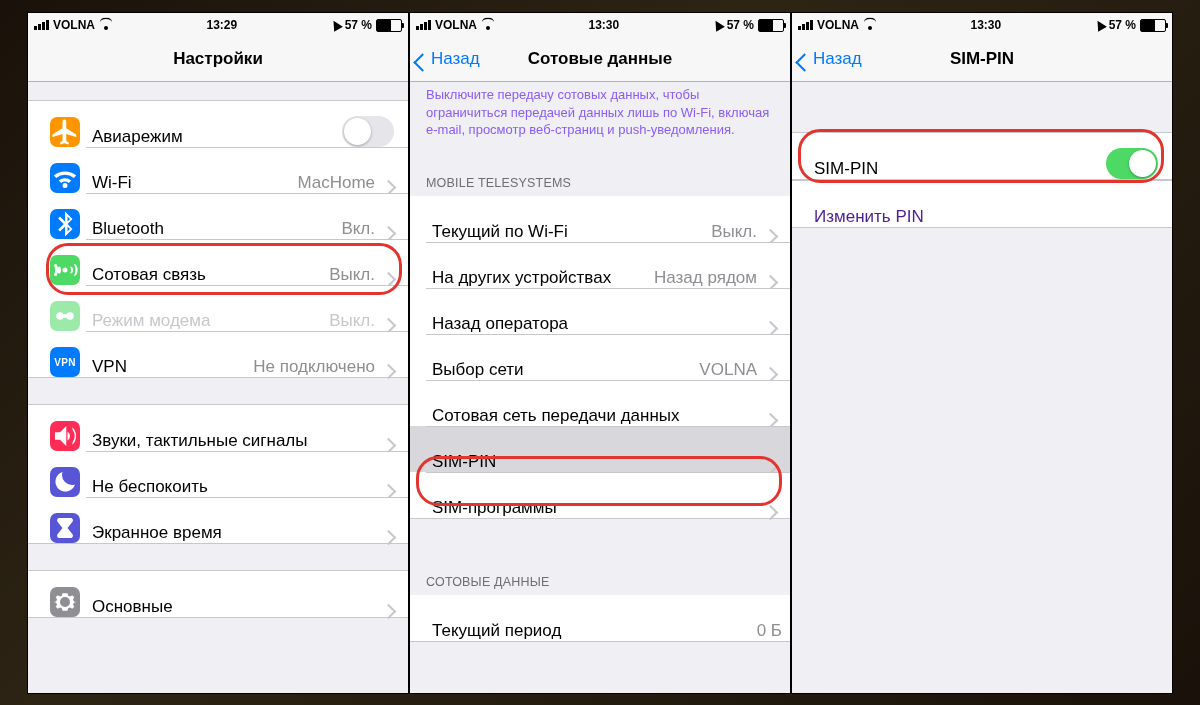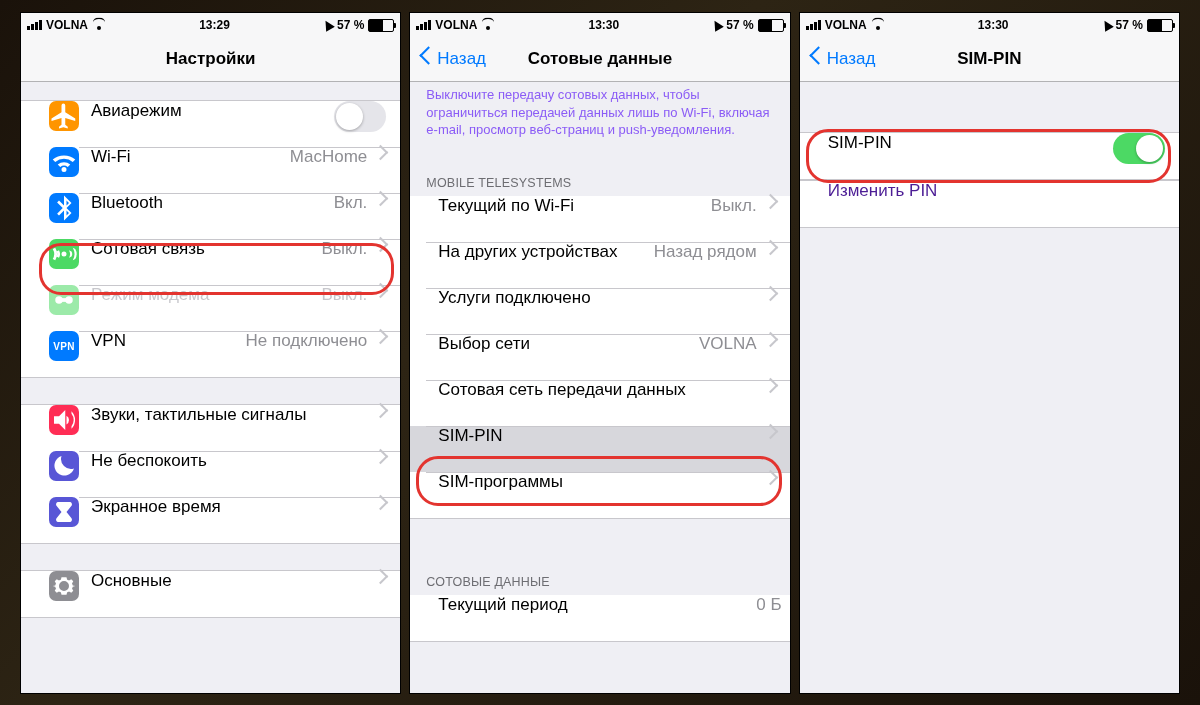--- a/index.html
+++ b/index.html
@@ -1,44 +1,44 @@
 <!DOCTYPE html>
 <html><head>
 <meta charset="utf-8">
 <style>
   html,body{margin:0;padding:0;width:1200px;height:705px;overflow:hidden;font-family:-apple-system,Helvetica,Arial,sans-serif;background:#231a10}
   .bg{position:absolute;inset:0;background:
     radial-gradient(circle at 10% 90%,#7b5a1a 0 18px,transparent 19px),
     radial-gradient(circle at 90% 10%,#6b4a12 0 14px,transparent 15px),
     linear-gradient(135deg,#1a120a 0%,#2d2414 40%,#1a120a 100%)}
-  .phones{position:relative;display:flex;gap:8px;justify-content:center;align-items:flex-start;padding:12px 20px}
+  .phones{position:relative;display:flex;justify-content:center;align-items:flex-start;padding:12px 20px}
   .phone{width:380px;height:680px;background:#efeff4;border:1px solid #000;position:relative;overflow:hidden;font-size:17px;color:#000}
   
   .status{height:24px;background:#f7f7f8;display:flex;align-items:center;justify-content:space-between;padding:0 6px;font-size:12px;font-weight:600}
   .status .left,.status .right{display:flex;align-items:center;gap:4px}
   .sig{display:inline-flex;align-items:flex-end;gap:1px}
   .sig i{width:3px;background:#000;display:inline-block}
   .sig i:nth-child(1){height:4px}.sig i:nth-child(2){height:6px}.sig i:nth-child(3){height:8px}.sig i:nth-child(4){height:10px}
   .wifi{position:relative;width:14px;height:10px}
   .wifi::before{content:"";position:absolute;left:5px;bottom:0;width:4px;height:4px;border-radius:50%;background:#000}
   .wifi::after{content:"";position:absolute;left:1px;bottom:0;width:12px;height:12px;border:2px solid #000;border-bottom:none;border-left:none;border-right:none;border-radius:12px 12px 0 0;transform:scaleY(.8)}
   .loc{width:0;height:0;border-left:5px solid transparent;border-right:5px solid transparent;border-bottom:10px solid #000;transform:rotate(-30deg)}
   .bat{width:24px;height:11px;border:1px solid #000;border-radius:2px;position:relative}
   .bat::after{content:"";position:absolute;right:-3px;top:3px;width:2px;height:5px;background:#000;border-radius:0 1px 1px 0}
   .bat i{display:block;height:100%;width:57%;background:#000}
   
   .nav{height:44px;background:#f7f7f8;border-bottom:1px solid #b2b2b4;display:flex;align-items:center;justify-content:center;position:relative}
   .nav .title{font-weight:700;font-size:17px}
-  .nav .back{position:absolute;left:12px;color:#007aff;font-size:17px;display:flex;align-items:flex-start;gap:2px}
+  .nav .back{position:absolute;left:6px;color:#007aff;font-size:17px;display:flex;align-items:flex-end;gap:2px}
   .chev-l{width:11px;height:11px;border-left:2.5px solid #007aff;border-bottom:2.5px solid #007aff;transform:rotate(45deg)}
   
   .group{margin-top:26px}
   .group.first{margin-top:18px}
   .ghead{font-size:12.5px;color:#6d6d72;padding:0 16px 6px;letter-spacing:.2px;text-transform:none}
-  .cell{background:#fff;min-height:46px;display:flex;align-items:flex-start;padding-left:28px;position:relative}
+  .cell{background:#fff;min-height:46px;display:flex;align-items:flex-end;padding-left:22px;position:relative}
   .cell + .cell::before{content:"";position:absolute;left:16px;right:0;top:0;height:1px;background:#c8c7cc}
   .withicon + .withicon::before{left:58px}
   .group .cell:first-of-type{border-top:1px solid #c8c7cc}
   .group .cell:last-of-type{border-bottom:1px solid #c8c7cc}
   .icon{width:30px;height:30px;border-radius:7px;margin-right:12px;flex:0 0 30px;display:flex;align-items:center;justify-content:center;color:#fff;font-size:16px}
   .lbl{flex:1 1 auto}
   .val{color:#8e8e93;margin-right:8px;font-size:17px}
   .disc{width:9px;height:9px;border-right:2px solid #c7c7cc;border-top:2px solid #c7c7cc;transform:rotate(45deg);margin-right:14px}
   .toggle{width:52px;height:31px;border-radius:16px;background:#e5e5ea;position:relative;margin-right:14px}
   .toggle.on{background:#4cd964}
@@ -231,21 +231,21 @@
       <span class="lbl">Текущий по Wi-Fi</span>
       <span class="val">Выкл.</span>
       <span class="disc"></span>
     </div>
     <div class="cell">
       <span class="lbl">На других устройствах</span>
       <span class="val">Назад рядом</span>
       <span class="disc"></span>
     </div>
     <div class="cell">
-      <span class="lbl">Услуги подключено</span>
+      <span class="lbl">Назад оператора</span>
       <span class="disc"></span>
     </div>
     <div class="cell">
       <span class="lbl">Выбор сети</span>
       <span class="val">VOLNA</span>
       <span class="disc"></span>
     </div>
     <div class="cell">
       <span class="lbl">Сотовая сеть передачи данных</span>
       <span class="disc"></span>

